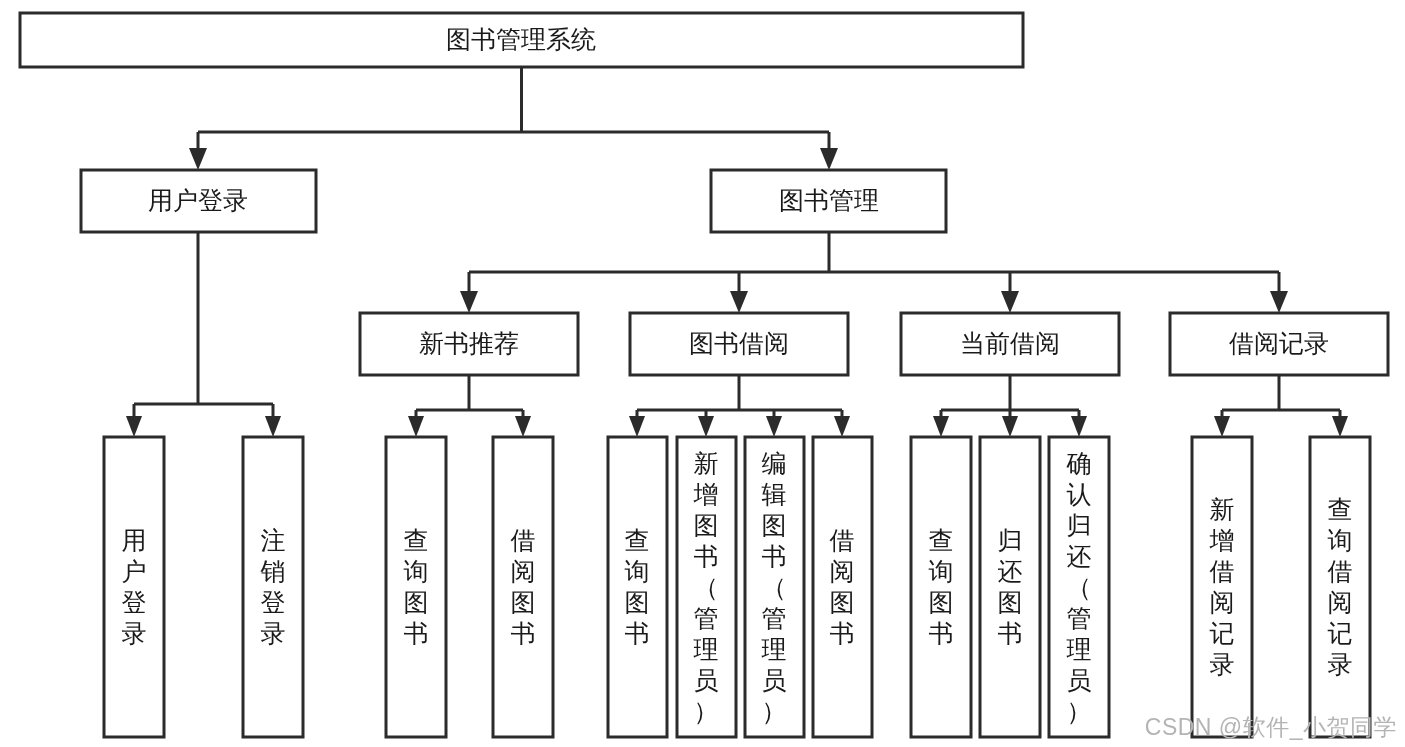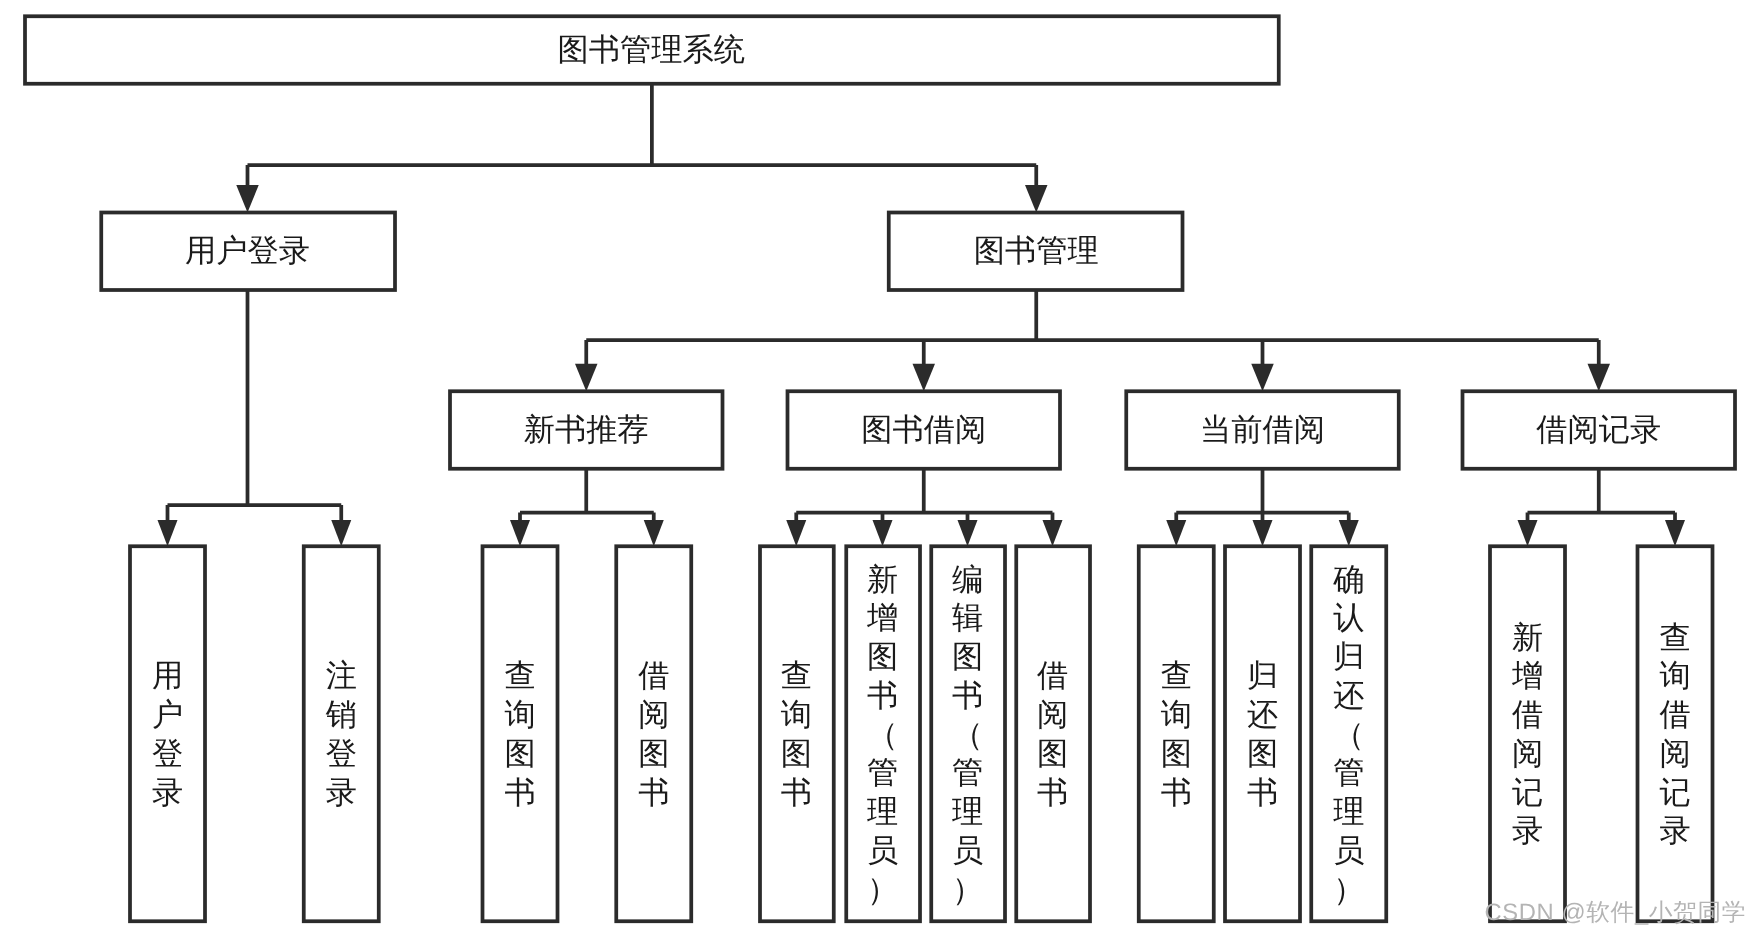--- a/index.html
+++ b/index.html
@@ -43,21 +43,21 @@
     fill: none;
   }
   .arrow-head {
     fill: #2b2b2b;
   }
   .watermark {
     position: absolute;
     right: 8px;
     bottom: 4px;
     font-family: "Liberation Sans", "DejaVu Sans", sans-serif;
-    font-size: 19px;
+    font-size: 23px;
     color: #b4b4b4;
     letter-spacing: 0.5px;
     white-space: nowrap;
     pointer-events: none;
   }
 </style>
 </head>
 <body>
 
 <svg id="diagram" viewBox="0 0 1405 747">

